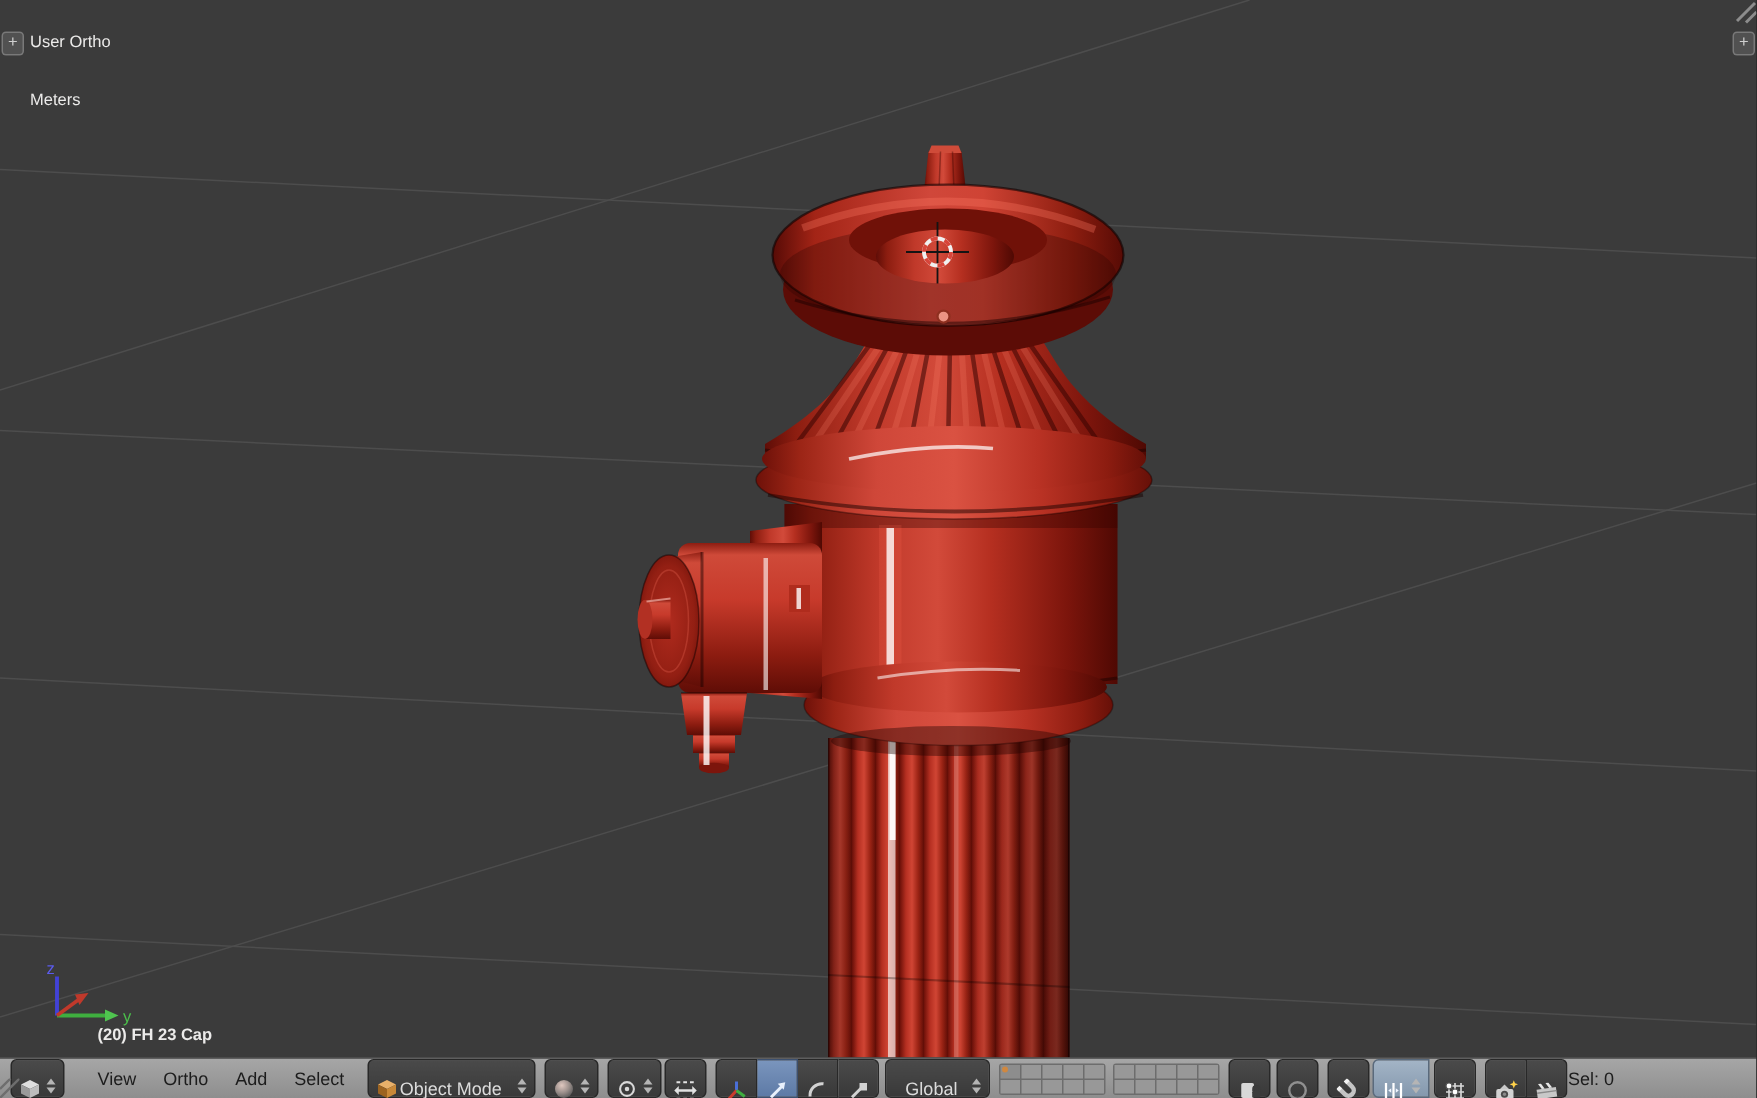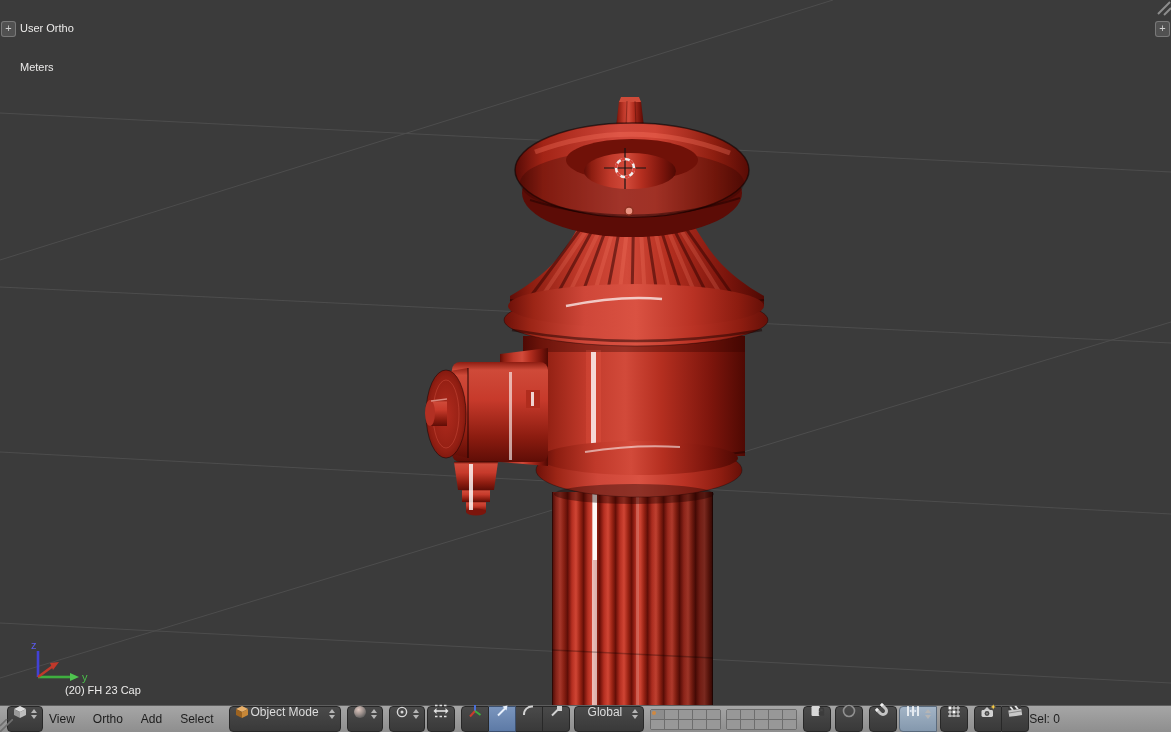--- a/index.html
+++ b/index.html
@@ -7,40 +7,40 @@
     position:relative; width:1171px; height:732px; overflow:hidden;
     background:#3b3b3b; font-family:"Liberation Sans", sans-serif;
     -webkit-font-smoothing:antialiased;
   }
   
   .viewport { position:absolute; left:0; top:0; width:1171px; height:705px; }
   .viewport svg { position:absolute; left:0; top:0; }
   .vp-label { position:absolute; color:#ecebea; font-size:11px; line-height:13px; white-space:pre; }
   .vp-view-label  { left:20px; top:22px; }
   .vp-units-label { left:20px; top:29px;margin-top:32px; }
-  .vp-object-label{ left:65px; top:684px; }
+  .vp-object-label{ left:65px; top:684px;font-weight:bold; }
   .panel-toggle {
     position:absolute; width:13px; height:14px; border-radius:3px;
     background:rgba(140,140,140,.28); border:1px solid rgba(170,170,170,.45);
     color:#cfcfcf; font-size:11px; line-height:12px; text-align:center;
   }
   .panel-toggle.left { left:1px; top:21px; }
   .panel-toggle.right{ right:1px; top:21px; }
   
   .header {
     position:absolute; left:0; top:705px; width:1171px; height:27px;
     background:linear-gradient(#a6a6a6,#8e8e8e);
     border-top:1px solid #5e5e5e; box-sizing:border-box;
     display:flex; align-items:center; padding:0 0 0 7px;
   }
   .btn-dark {
     height:20px; box-sizing:border-box;
     background:linear-gradient(#4a4a4a,#393939);
     border:1px solid #282828; border-radius:4px;
-    display:flex; align-items:flex-end; color:#dcdcdc; font-size:12px;
+    display:flex; align-items:flex-start; color:#dcdcdc; font-size:12px;
     padding:12px 5px; flex:none;
   }
   .btn-dark.pressed-blue { background:linear-gradient(#7a95bd,#5d7aa6); border-color:#3d506e; }
   .btn-dark.pressed-snap { background:linear-gradient(#a3b4c6,#8498ad); border-color:#5a6a7c; }
   .btn-dark.joined-l { border-top-right-radius:0; border-bottom-right-radius:0; }
   .btn-dark.joined-m { border-radius:0; border-left:none; }
   .btn-dark.joined-r { border-top-left-radius:0; border-bottom-left-radius:0; border-left:none; }
   .stepper { display:flex; flex-direction:column; gap:2px; margin-left:4px; flex:none; }
   .stepper i { display:block; width:0; height:0; border-left:3.5px solid transparent; border-right:3.5px solid transparent; }
   .stepper .up   { border-bottom:4px solid #b5b5b5; }
@@ -286,21 +286,21 @@
         <polygon points="7,1 13,4 7,7 1,4" fill="#dedede"></polygon>
         <polygon points="1,4 7,7 7,13 1,10" fill="#9a9a9a"></polygon>
         <polygon points="13,4 7,7 7,13 13,10" fill="#bdbdbd"></polygon>
       </svg>
       <span class="stepper">
           <i class="up"></i>
           <i class="down"></i>
         </span>
     </div>
 
-    <span class="menu-item" style="margin-left:6px">View</span>
+    <span class="menu-item" style="margin-left:22px">View</span>
     <span class="menu-item">Ortho</span>
     <span class="menu-item">Add</span>
     <span class="menu-item">Select</span>
 
     <div class="hdr-gap-s"></div>
     <div class="btn-dark">
       <svg class="icon14" viewBox="0 0 14 14">
         <polygon points="7,1 13,4 7,7 1,4" fill="#e8b06a"></polygon>
         <polygon points="1,4 7,7 7,13 1,10" fill="#9c6320"></polygon>
         <polygon points="13,4 7,7 7,13 13,10" fill="#c88838"></polygon>

